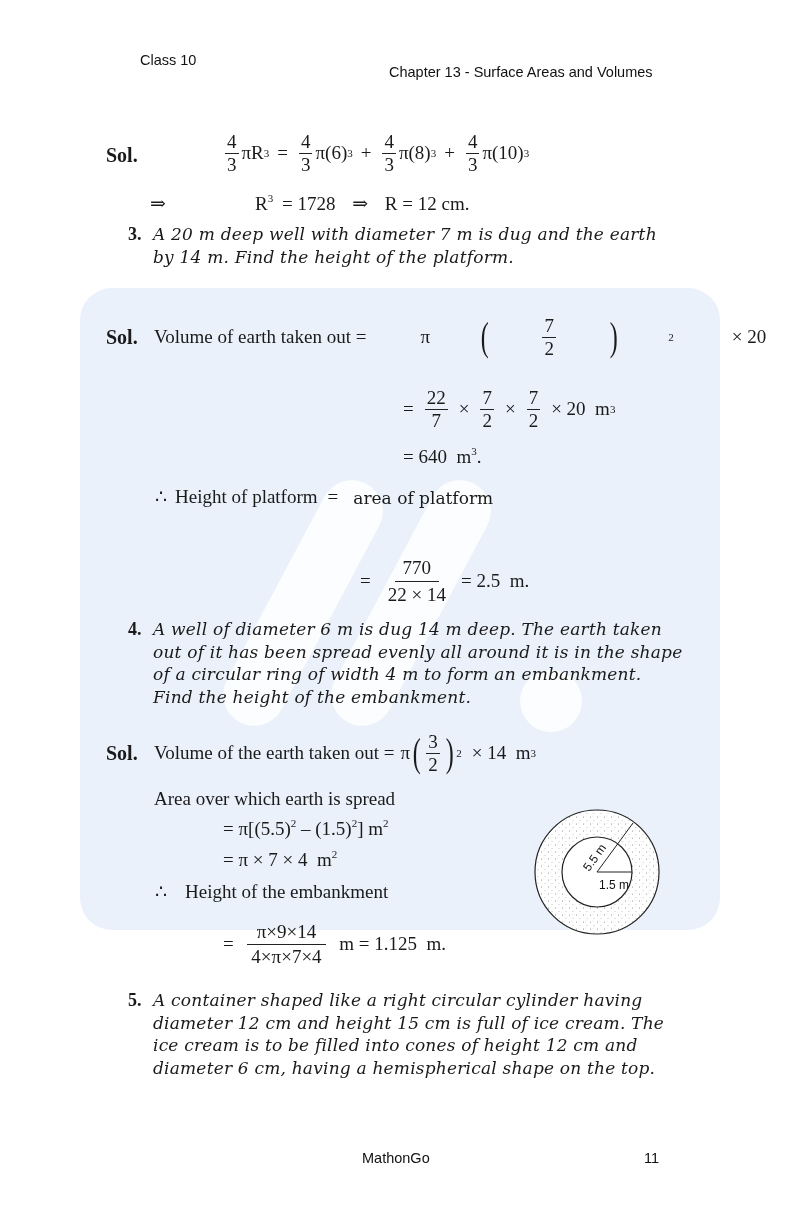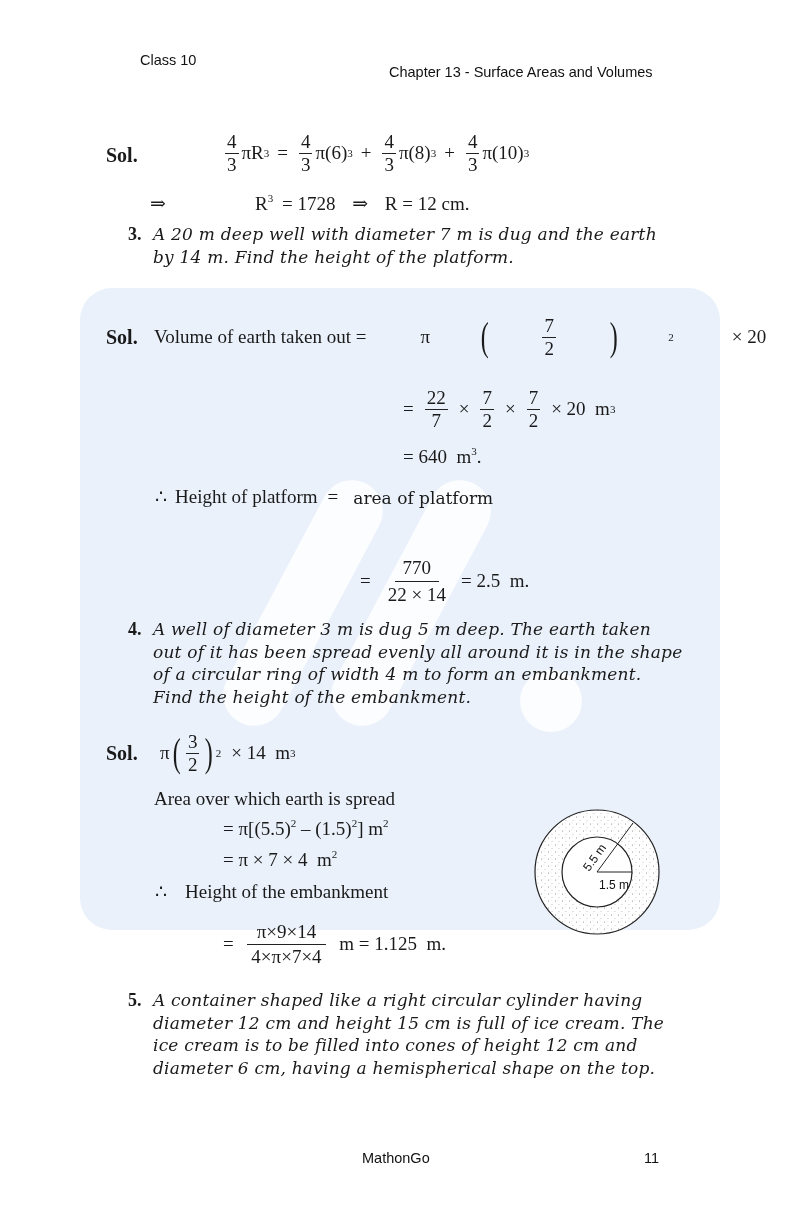--- a/index.html
+++ b/index.html
@@ -132,28 +132,29 @@
       <span class="num" style="padding:0 8px 3px;">770</span>
       <span class="den" style="padding:3px 4px 0;">22 × 14</span>
     </span>
   <span style="margin-left:8px; white-space:pre;">= 2.5  m.</span>
 </div>
 
 <div class="abs ptext" style="left:128px; top:618px;">
   <span class="num-label">4.</span>
 </div>
 <div class="abs ital ptext" style="left:153px; top:618px;">
-  <div>A well of diameter 3 m is dug 5 m deep. The earth taken</div>
+  <div>A well of diameter 6 m is dug 14 m deep. The earth taken</div>
   <div>out of it has been spread evenly all around it is in the shape</div>
   <div>of a circular ring of width 4 m to form an embankment.</div>
   <div>Find the height of the embankment.</div>
 </div>
 
 <div class="abs sol" style="left:106px; top:742px;">Sol.</div>
 <div class="abs serif" style="left:154px; top:728px; display:flex; align-items:center; height:50px;">
+  <span>Volume of the earth taken out =</span>
   <span style="margin-left:6px;">π</span>
   <span class="paren">(</span>
   <span class="frac">
       <span class="num">3</span>
       <span class="den">2</span>
     </span>
   <span class="paren">)</span>
     <sup style="vertical-align:18px;">2</sup>
   <span style="margin-left:10px; white-space:pre;">× 14  m</span>
     <sup>3</sup>

